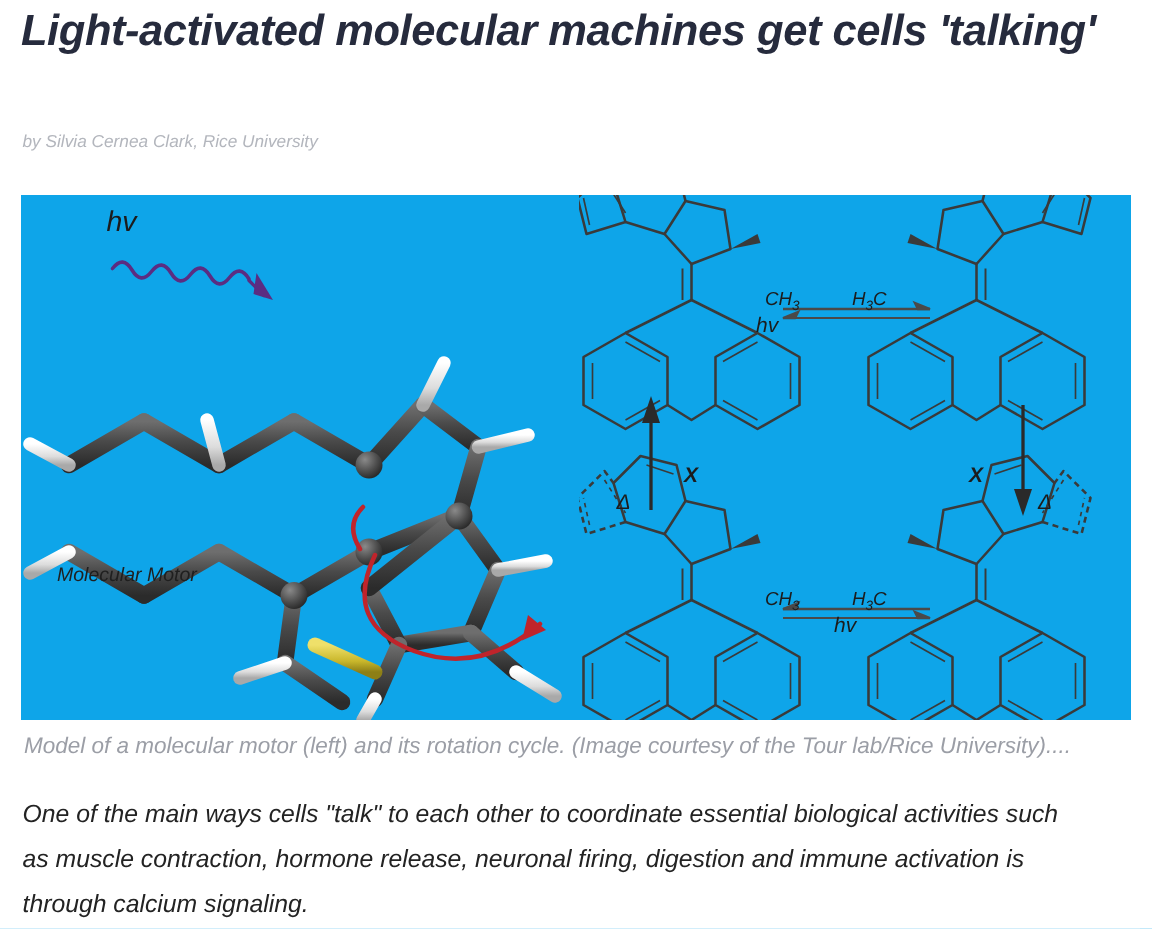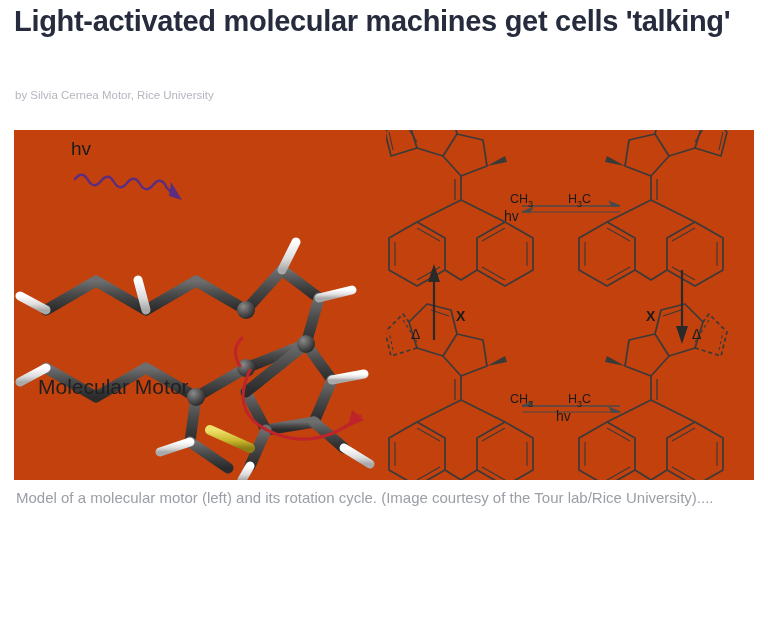--- a/index.html
+++ b/index.html
@@ -13,20 +13,21 @@
     font-family: "Liberation Sans", sans-serif;
     overflow: hidden;
     position: relative;
   }
 
   .article {
     position: relative;
     width: 760px;
     height: 619px;
     background: #ffffff;
+    font-style: italic;
   }
 
   
   .headline {
     position: absolute;
     left: 14px;
     top: 2px;
     width: 736px;
     font-size: 29px;
     line-height: 38px;
@@ -46,21 +47,21 @@
     font-weight: normal;
   }
 
   
   .figure {
     position: absolute;
     left: 14px;
     top: 130px;
     width: 740px;
     height: 350px;
-    background: #c2410c;
+    background: #0ea5e9;
     overflow: hidden;
   }
   .figure-inner {
     position: absolute;
     inset: 0;
   }
 
   
   .model-panel {
     position: absolute;
@@ -77,21 +78,21 @@
     top: 8px;
     font-size: 19px;
     color: #1c1c1c;
     font-family: "Liberation Sans", sans-serif;
   }
 
   .motor-label {
     position: absolute;
     left: 24px;
     top: 245px;
-    font-size: 21px;
+    font-size: 13px;
     color: #1f1f1f;
   }
 
   
   .cycle-panel {
     position: absolute;
     left: 372px;
     top: 0;
     width: 368px;
     height: 350px;
@@ -134,21 +135,21 @@
     margin: 0;
   }
 </style>
 </head>
 <body>
 
 <div class="article">
 
   <h1 class="headline">Light-activated molecular machines get cells 'talking'</h1>
 
-  <div class="byline">by Silvia Cernea Motor, Rice University</div>
+  <div class="byline">by Silvia Cernea Clark, Rice University</div>
 
   <div class="figure">
     <div class="figure-inner">
 
       <div class="model-panel">
         <svg class="model-svg" width="372" height="350" viewBox="0 0 372 350">
           <defs>
             <linearGradient id="bondGrad" x1="0" y1="0" x2="0" y2="1">
               <stop offset="0%" stop-color="#6e6e6e"></stop>
               <stop offset="45%" stop-color="#4a4a4a"></stop>
@@ -377,14 +378,15 @@
         <div class="cyc-text small" style="left:182px; top:226px;">
           <span>H</span><sub>3</sub><span>C</span>
         </div>
       </div>
 
     </div>
   </div>
 
   <div class="caption">Model of a molecular motor (left) and its rotation cycle. (Image courtesy of the Tour lab/Rice University)....</div>
 
+  <p class="body-text">One of the main ways cells "talk" to each other to coordinate essential biological activities such as muscle contraction, hormone release, neuronal firing, digestion and immune activation is through calcium signaling.</p>
 
 </div>
 
 </body></html>

